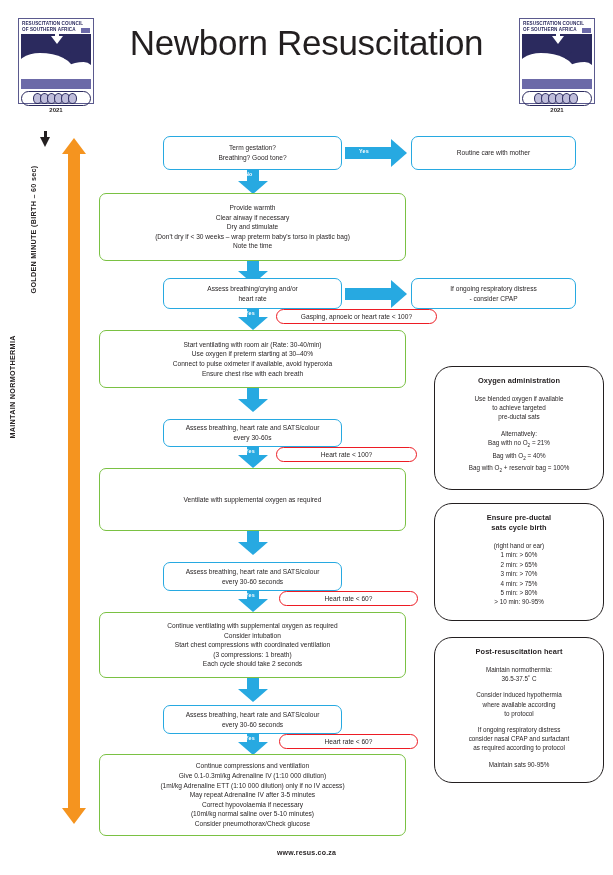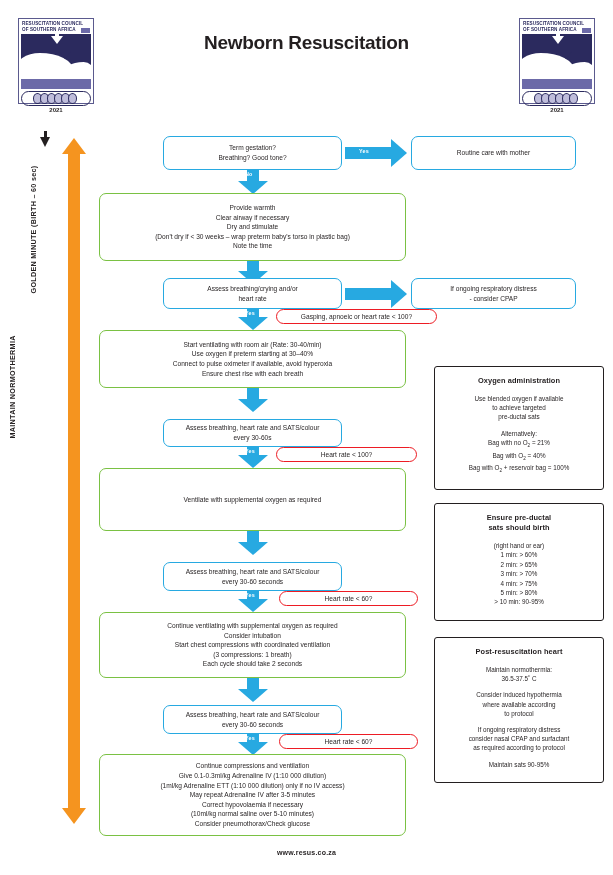--- a/index.html
+++ b/index.html
@@ -74,21 +74,21 @@
     border: 1.2px solid #2b2a5e; border-radius: 50%;
     margin-left: -2px; background: #bfbddb;
   }
   .logo-year {
     text-align: center; font-size: 6px; font-weight: 700;
     color: #231f20; margin-top: 3px;
   }
 
   #main-title {
     position: absolute; left: 110px; top: 26px; width: 393px;
-    text-align: center; font-size: 19px; font-weight: 700;
+    text-align: center; font-size: 35px; font-weight: 400;
     line-height: 33px; color: #231f20; letter-spacing: -0.3px;
   }
 
   
   #golden-label {
     position: absolute; left: -47px; top: 225px;
     width: 160px; text-align: center;
     transform: rotate(-90deg);
     font-size: 7.2px; font-weight: 700; letter-spacing: .3px;
     white-space: nowrap; color: #231f20;
@@ -174,21 +174,21 @@
   }
   .harrow .tag {
     position: absolute; left: 14px; top: 9px;
     font-size: 5.4px; font-weight: 700; color: #ffffff;
     letter-spacing: .2px;
   }
 
   
   .panel {
     position: absolute; background: #ffffff;
-    border: 1.3px solid #231f20; border-radius: 3px;
+    border: 1.3px solid #231f20; border-radius: 18px;
     padding: 7px 5px; text-align: center;
   }
   .panel h3 {
     margin: 2px 0 8px 0; font-size: 7.4px; font-weight: 700;
     line-height: 10px; letter-spacing: .1px;
   }
   .panel p {
     margin: 0 0 7px 0; font-size: 6.3px; line-height: 9.2px;
   }
   .panel p:last-child { margin-bottom: 0; }
@@ -435,21 +435,21 @@
     <div>Alternatively:</div>
     <div><span>Bag with no O</span><sub>2</sub><span> = 21%</span></div>
     <div><span>Bag with O</span><sub>2</sub><span> = 40%</span></div>
     <div><span>Bag with O</span><sub>2</sub><span> + reservoir bag = 100%</span></div>
   </div>
 </div>
 
 <div class="panel" style="left:434px; top:503px; width:170px; height:118px;">
   <h3>
     <span>Ensure pre-ductal</span><br>
-    <span>sats should birth</span>
+    <span>sats cycle birth</span>
   </h3>
   <div class="lines">
     <div>(right hand or ear)</div>
     <div>1 min: &gt; 60%</div>
     <div>2 min: &gt; 65%</div>
     <div>3 min: &gt; 70%</div>
     <div>4 min: &gt; 75%</div>
     <div>5 min: &gt; 80%</div>
     <div>&gt; 10 min: 90-95%</div>
   </div>

